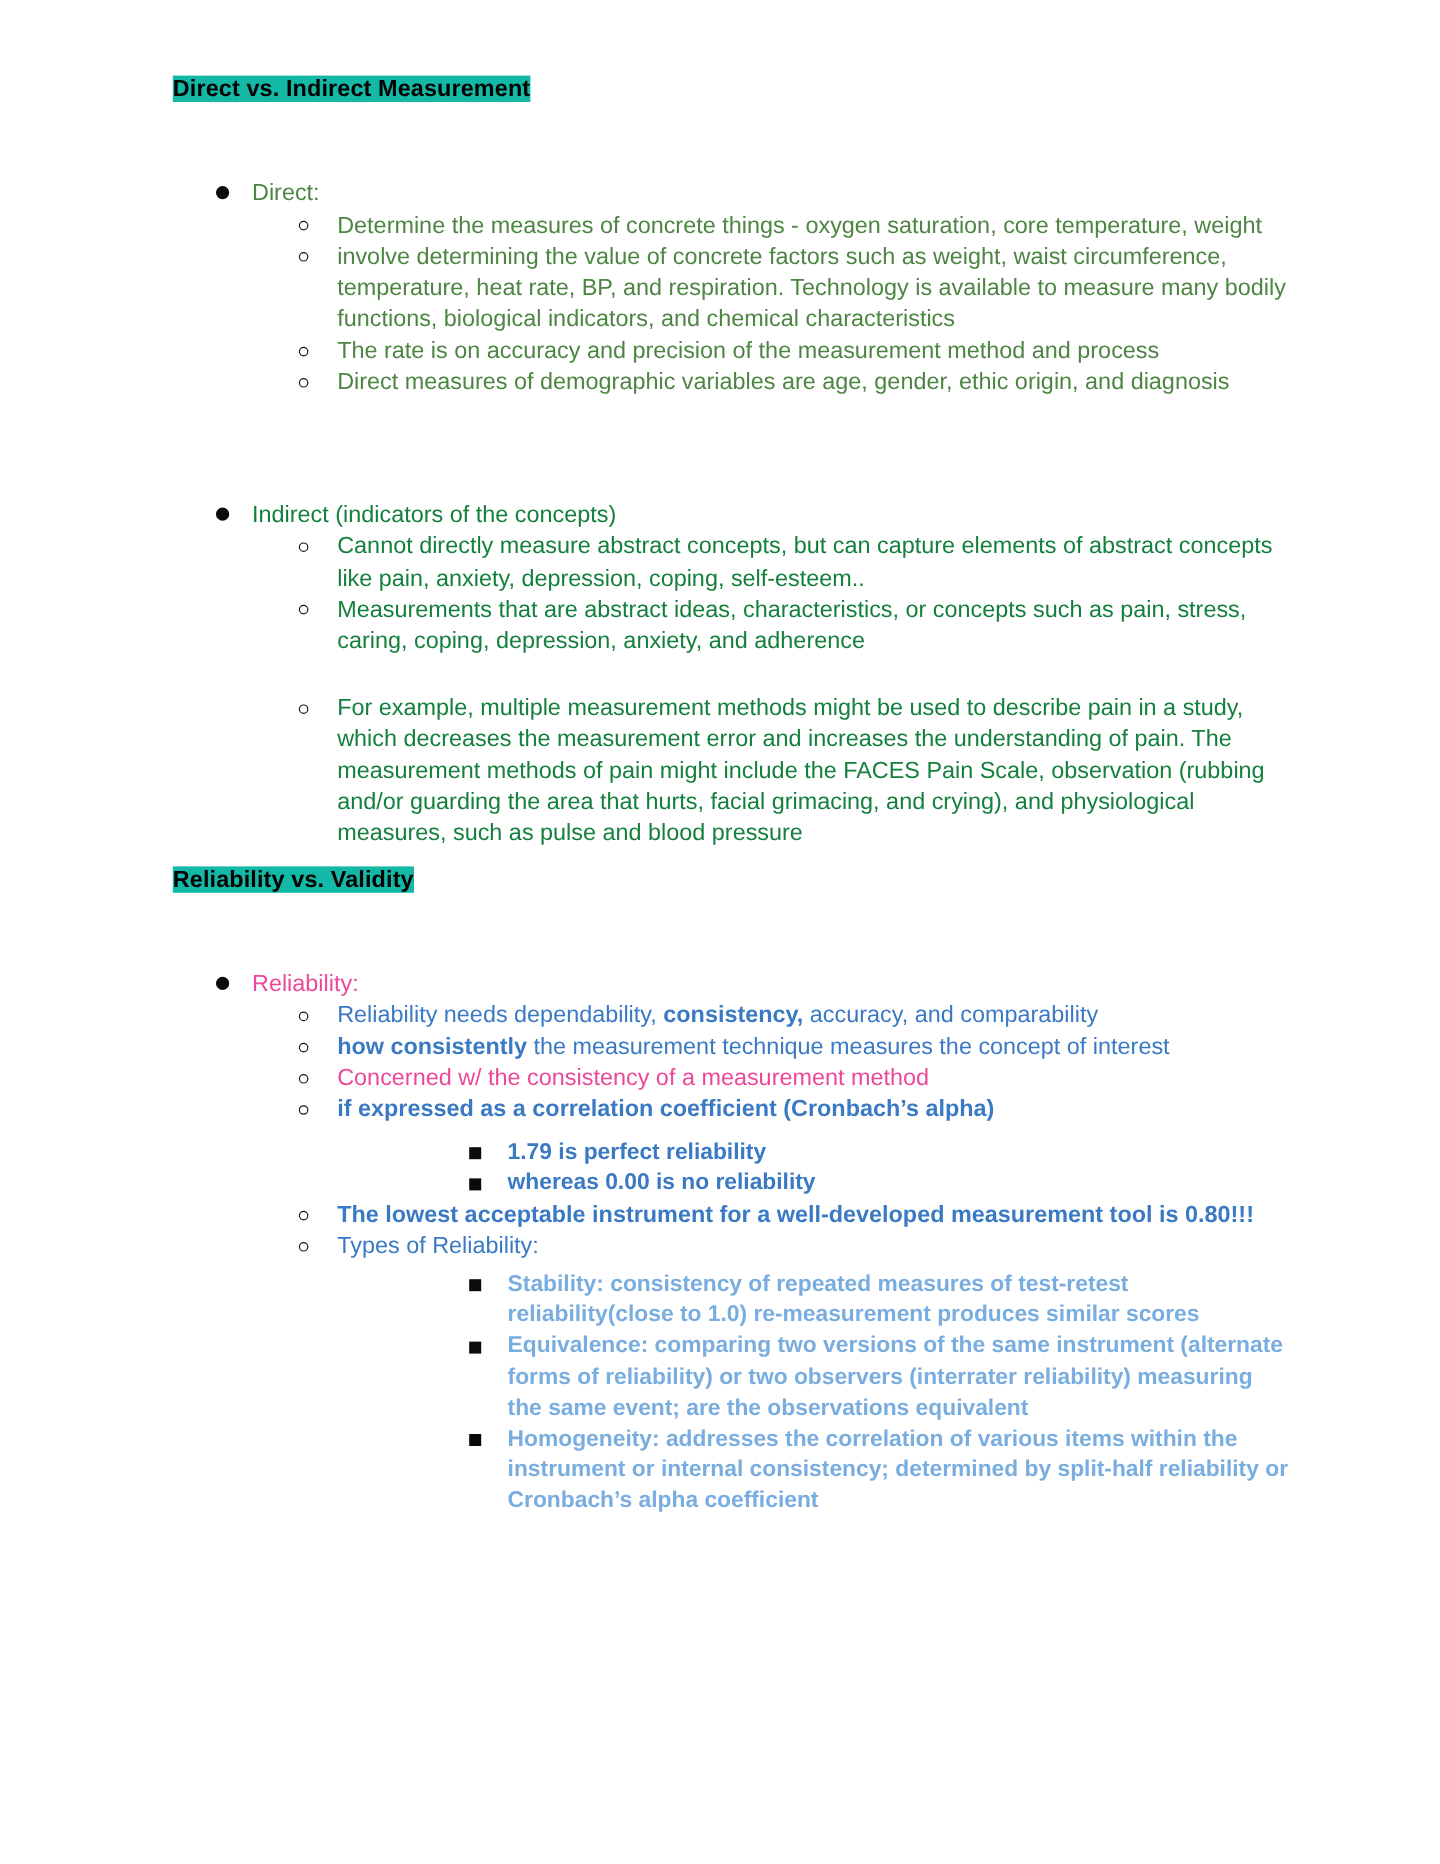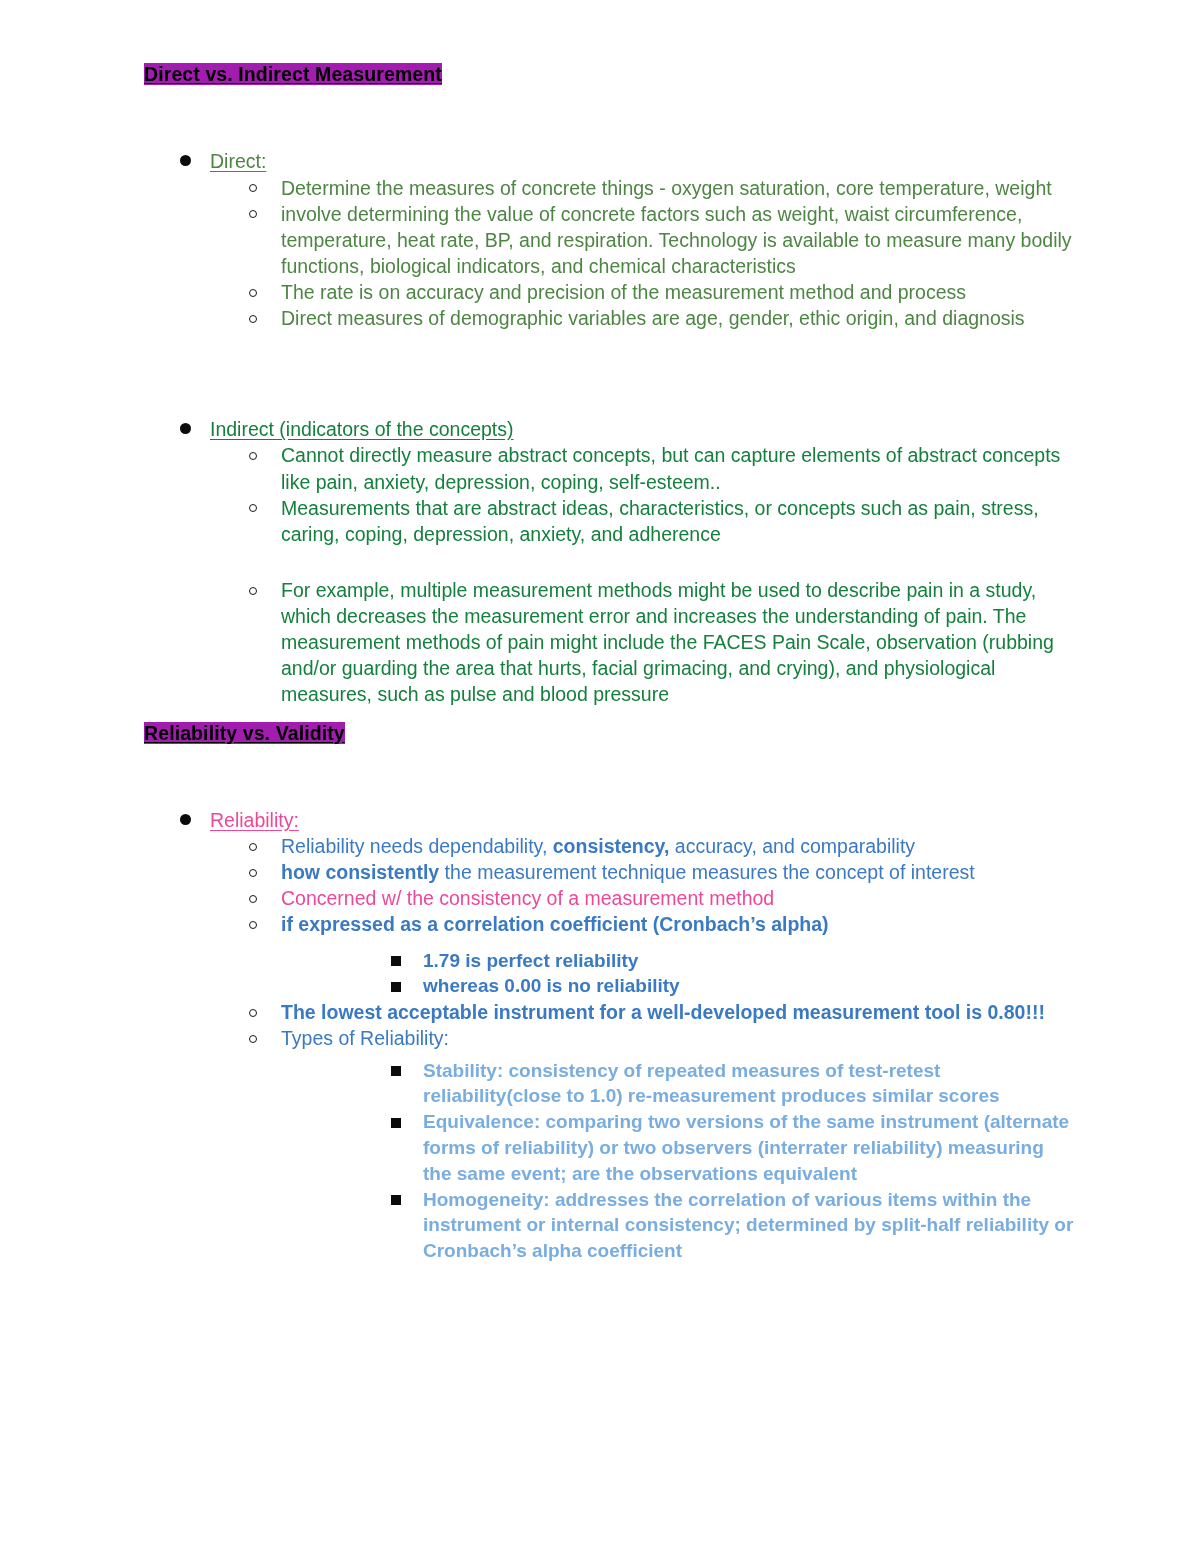--- a/index.html
+++ b/index.html
@@ -30,22 +30,21 @@
   
   .section-heading {
     font-size: 19.5px;
     font-weight: bold;
     color: #000000;
     letter-spacing: 0.1px;
     margin: 0;
     line-height: 1.15;
   }
   .section-heading .hl {
-    background: #a21caf;
-    text-decoration: underline;
+    background: #14b8a6;
     text-underline-offset: 2px;
   }
 
   
   .gap-lg { height: 63px; }
   .gap-sm { height: 22px; }
   .gap-xs { height: 14px; }
 
   
   ul.lvl1 {
@@ -63,21 +62,20 @@
     left: 36px;
     top: 0.42em;
     width: 11px;
     height: 11px;
     border-radius: 50%;
     background: #0b0b0b;
   }
   .b1-label {
     font-size: 19.5px;
     line-height: 1.34;
-    text-decoration: underline;
     text-underline-offset: 2.5px;
     text-align: center;
   }
 
   ul.lvl2 {
     list-style: none;
     margin: 0;
     padding: 0;
   }
   li.b2 {

